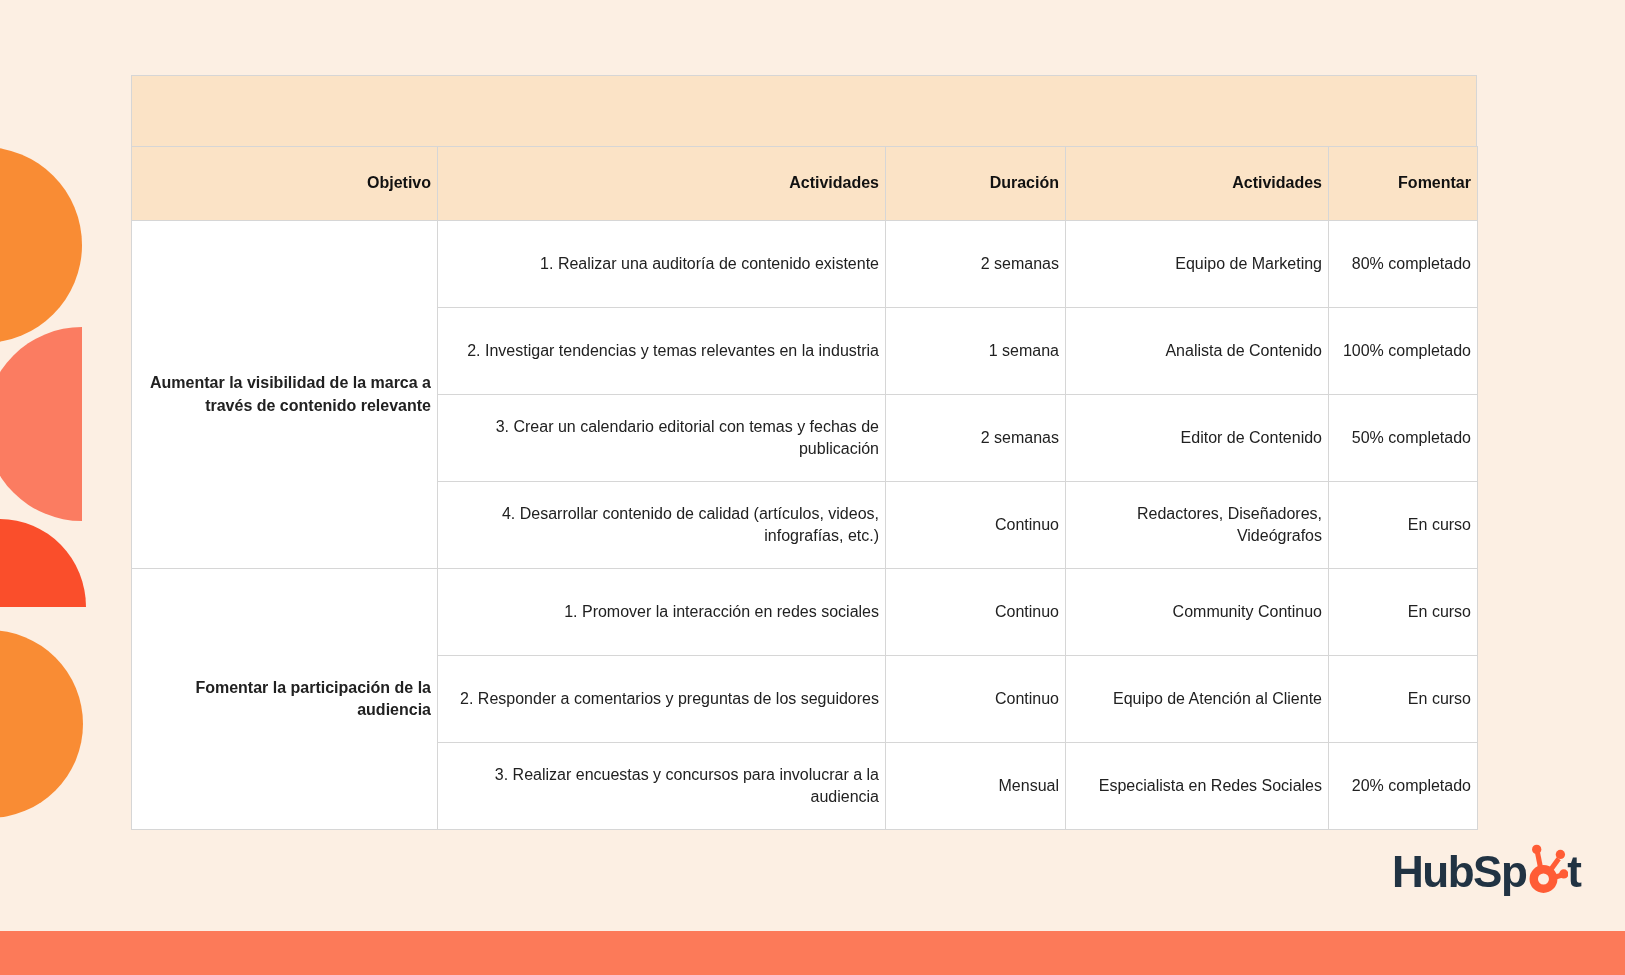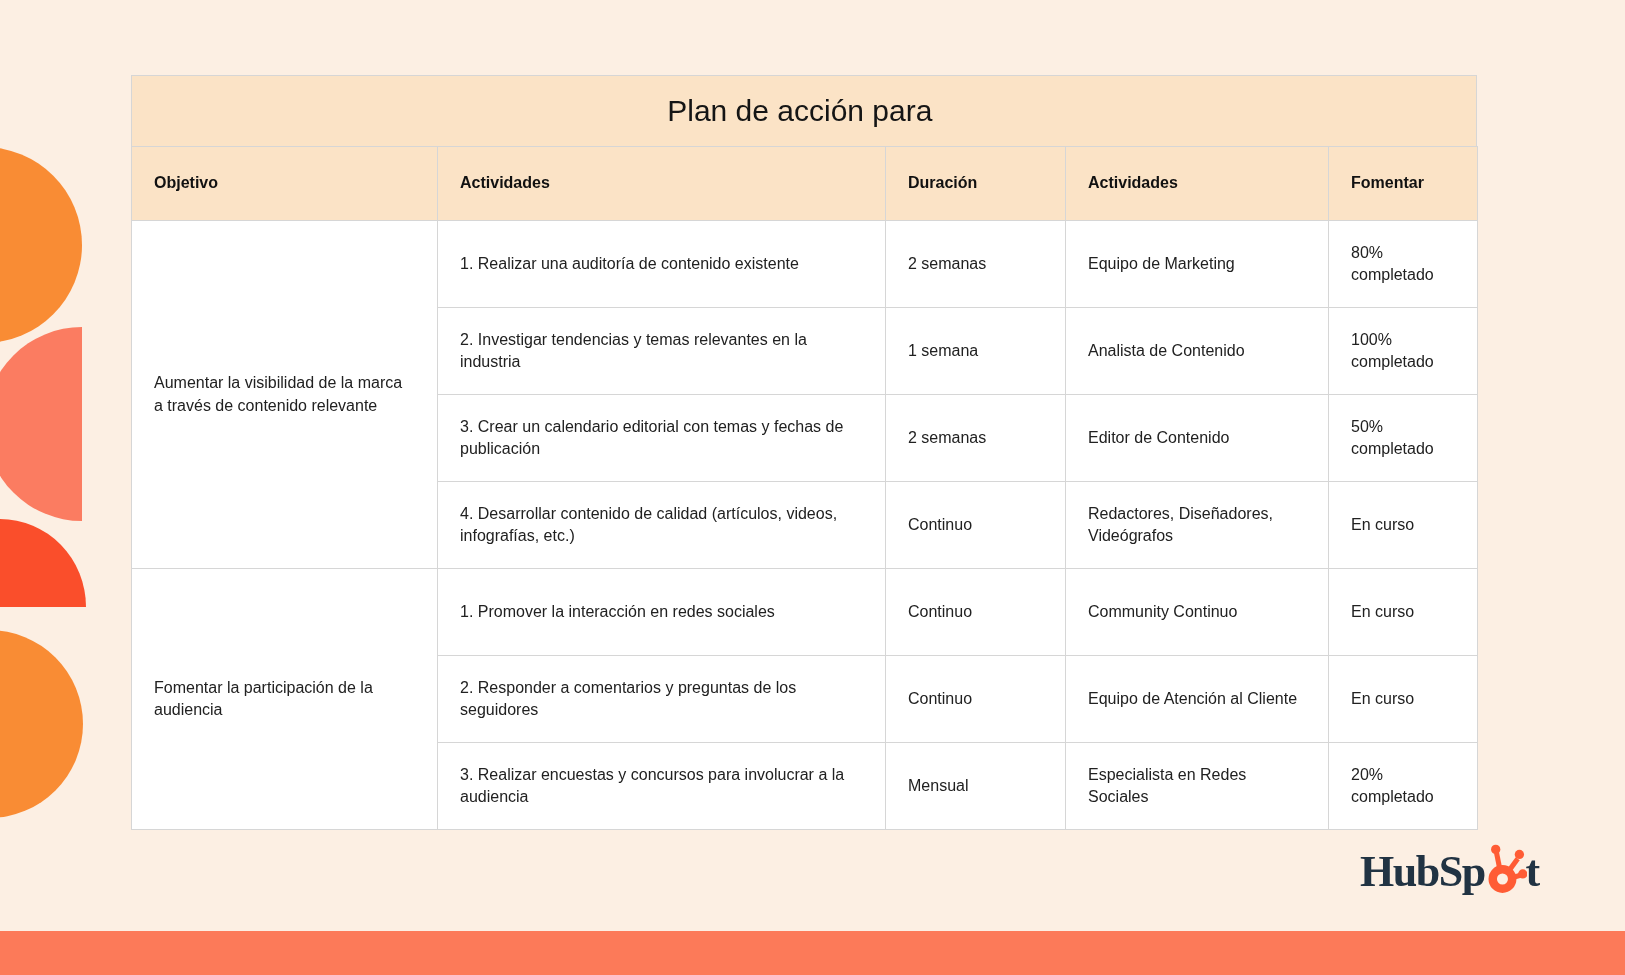--- a/index.html
+++ b/index.html
@@ -29,56 +29,55 @@
     box-sizing:border-box;height:71px;background:var(--band-peach);
     border:1px solid var(--border-gray);border-bottom:none;
     display:flex;align-items:center;justify-content:center;
     font-size:30px;color:#151515;
   }
   .title-band span{white-space:pre;}
   .title-band strong{white-space:pre;font-weight:bold;}
   table.grid{border-collapse:collapse;table-layout:fixed;width:1346px;}
   table.grid th, table.grid td{
     border:1px solid var(--border-gray);
-    text-align:left;vertical-align:middle;
+    text-align:right;vertical-align:middle;
     font-size:16px;line-height:1.4;
-    padding:4px 22px;box-sizing:border-box;
+    padding:4px 6px;box-sizing:border-box;
     background:#FFFFFF;
     word-wrap:break-word;
     margin-top:20px;
   }
   table.grid th{
     background:var(--band-peach);
     height:74px;font-weight:bold;color:#111;
   }
   table.grid td{color:var(--text-dark);}
   tr.body-row{height:87px;}
-  td.objective{font-weight:normal;color:#111;padding:4px 10px;}
+  td.objective{font-weight:bold;color:#111;padding:4px 10px;}
 
   
   .hubspot-logo{
-    position:absolute;left:1360px;top:843px;height:52px;
+    position:absolute;left:1392px;top:843px;height:52px;
     display:flex;align-items:flex-end;
-    color:var(--logo-navy);font-weight:bold;font-size:44px;letter-spacing:-1.5px;font-family:Liberation Serif, serif;
+    color:var(--logo-navy);font-weight:bold;font-size:44px;letter-spacing:-1.5px;
   }
   .hubspot-logo .word{line-height:1;display:inline-block;padding-bottom:1px;}
   .hubspot-logo svg{display:inline-block;margin:0 -1px 1px -2px;}
 </style>
 </head>
 <body>
 
 <div class="shape circle-top"></div>
 <div class="shape half-salmon"></div>
 <div class="shape quarter-red"></div>
 <div class="shape circle-bottom"></div>
 <div class="bottom-bar"></div>
 
 <div class="plan">
   <div class="title-band">
-    <span>Plan de acción para </span>
   </div>
   <table class="grid">
     <colgroup>
       <col style="width:306px">
         <col style="width:448px">
         <col style="width:180px">
         <col style="width:263px">
         <col style="width:149px">
     </colgroup>
     <thead>

